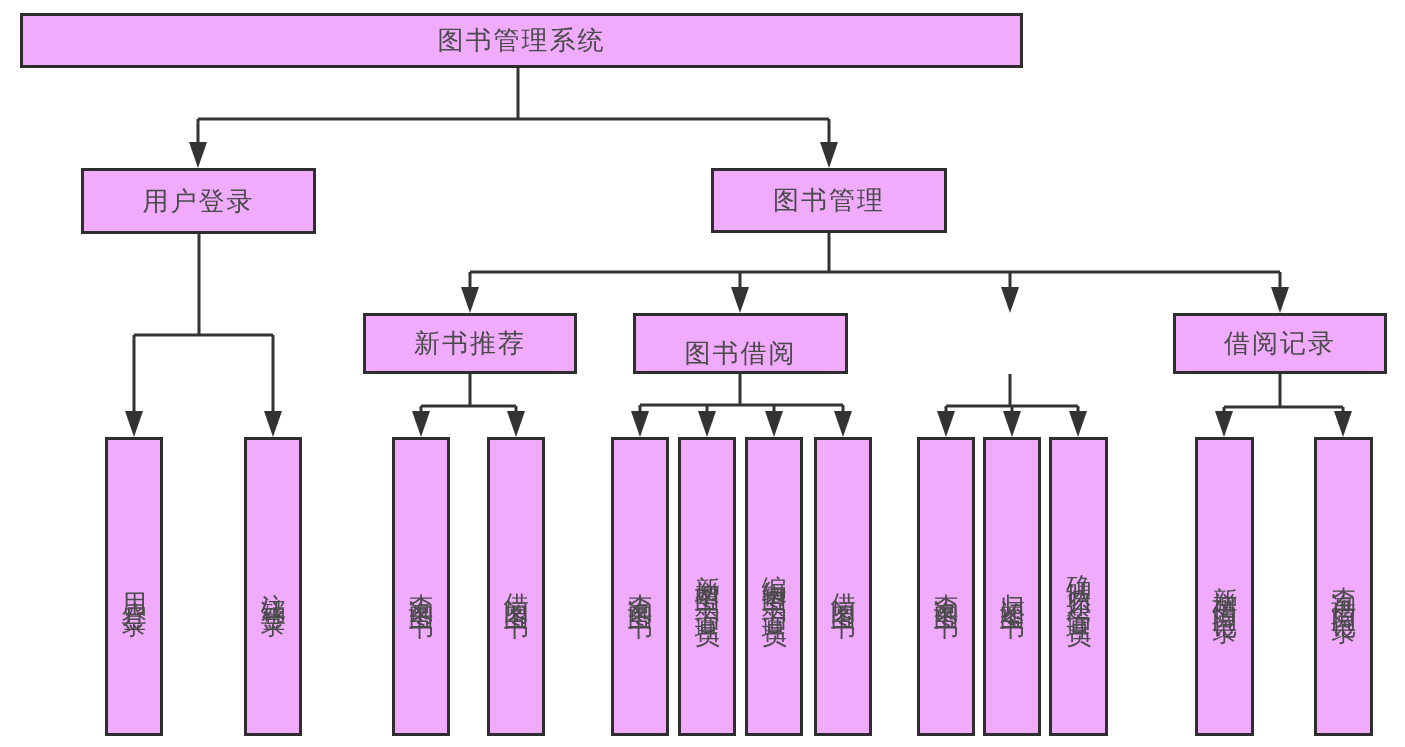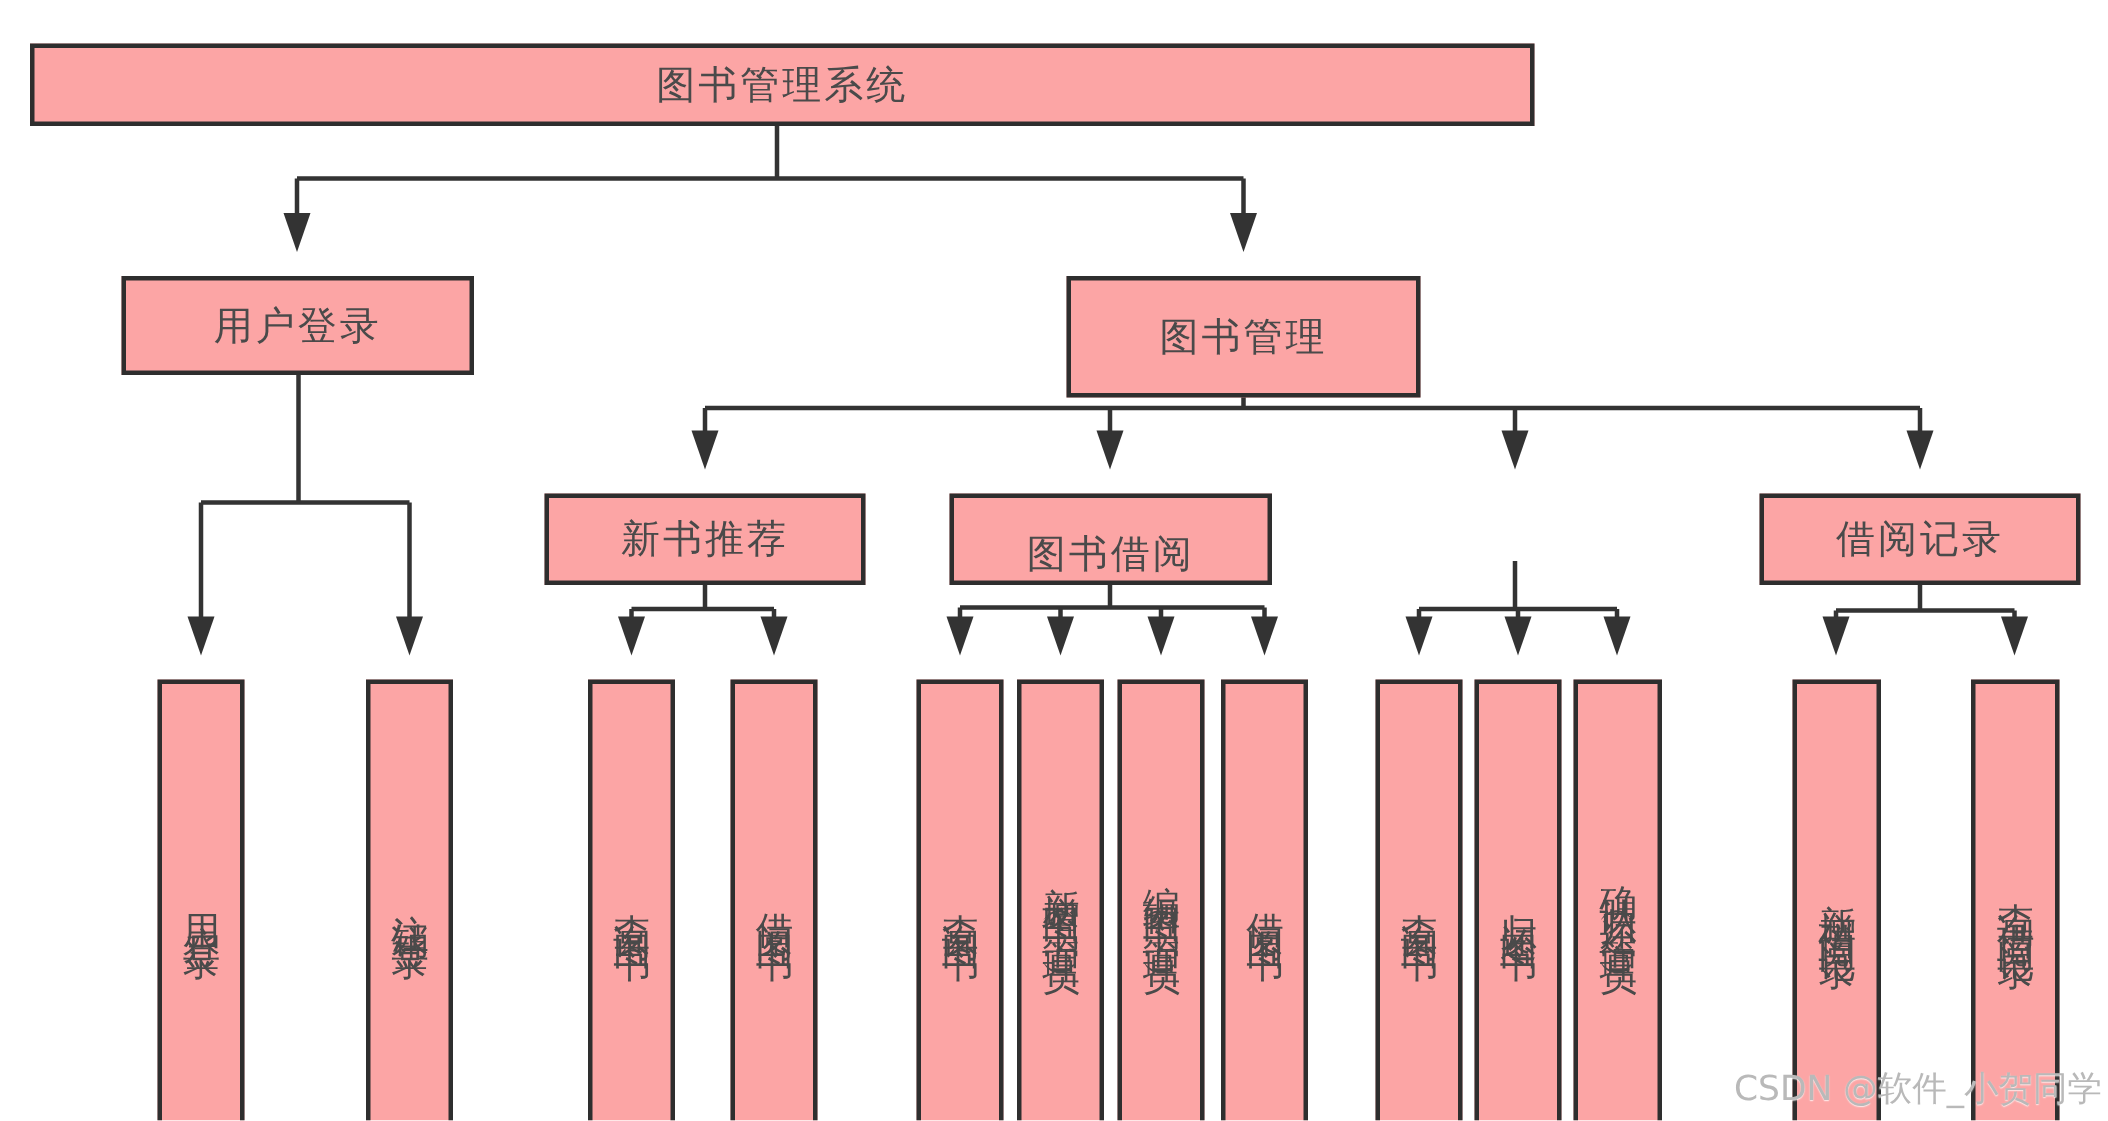--- a/index.html
+++ b/index.html
@@ -28,26 +28,25 @@
     fill: none;
   }
   .arrow {
     fill: var(--line, #333333);
     stroke: none;
   }
   .node {
     position: absolute;
     box-sizing: border-box;
     border: 3px solid var(--box-border, #2e2e2e);
-    background: #fca5a5;
+    background: #f0abfc;
     display: flex;
     align-items: center;
     justify-content: center;
     color: var(--text, #4a4a4a);
-    margin-top: 16px;
   }
   .hbox {
     font-size: 26px;
     letter-spacing: 2px;
   }
   .vbox .vtext {
     display: block;
     writing-mode: vertical-rl;
     text-orientation: mixed;
     font-size: 25px;
@@ -106,21 +105,21 @@
     <polygon class="arrow" points="1334,411 1352,411 1343,437"></polygon>
   </svg>
 
   <div class="node hbox" style="left:20px; top:13px; width:1003px; height:55px;">
     <span>图书管理系统</span>
   </div>
 
   <div class="node hbox" style="left:81px; top:168px; width:235px; height:66px;">
     <span>用户登录</span>
   </div>
-  <div class="node hbox" style="left:711px; top:168px; width:236px; height:81px;">
+  <div class="node hbox" style="left:711px; top:168px; width:236px; height:65px;">
     <span>图书管理</span>
   </div>
 
   <div class="node hbox" style="left:363px; top:313px; width:214px; height:61px;text-align:right;">
     <span>新书推荐</span>
   </div>
   <div class="node hbox" style="left:633px; top:313px; width:215px; height:61px;align-items:flex-end;">
     <span>图书借阅</span>
   </div>
   <div class="node hbox" style="left:1173px; top:313px; width:214px; height:61px;font-family:Liberation Mono, monospace;">
@@ -164,15 +163,14 @@
     <span class="vtext">确认归还（管理员）</span>
   </div>
 
   <div class="node vbox" style="left:1195px; top:437px; width:59px; height:299px;">
     <span class="vtext">新增借阅记录</span>
   </div>
   <div class="node vbox" style="left:1314px; top:437px; width:59px; height:299px;">
     <span class="vtext">查询借阅记录</span>
   </div>
 
-  <div class="watermark">CSDN @软件_小贺同学</div>
 
 </div>
 
 </body></html>

